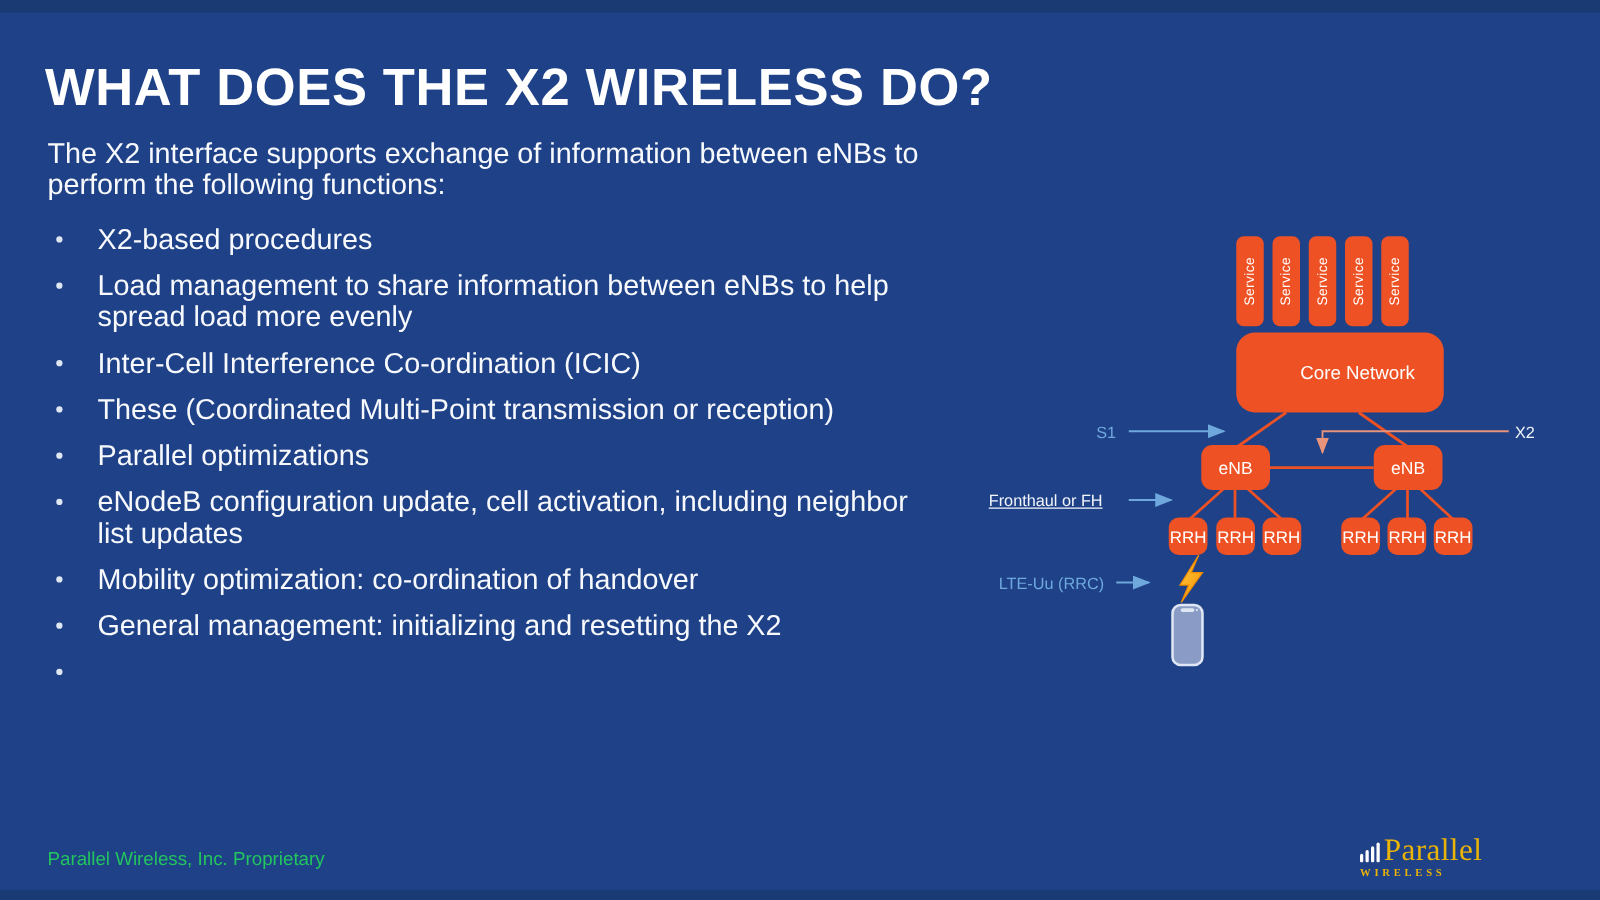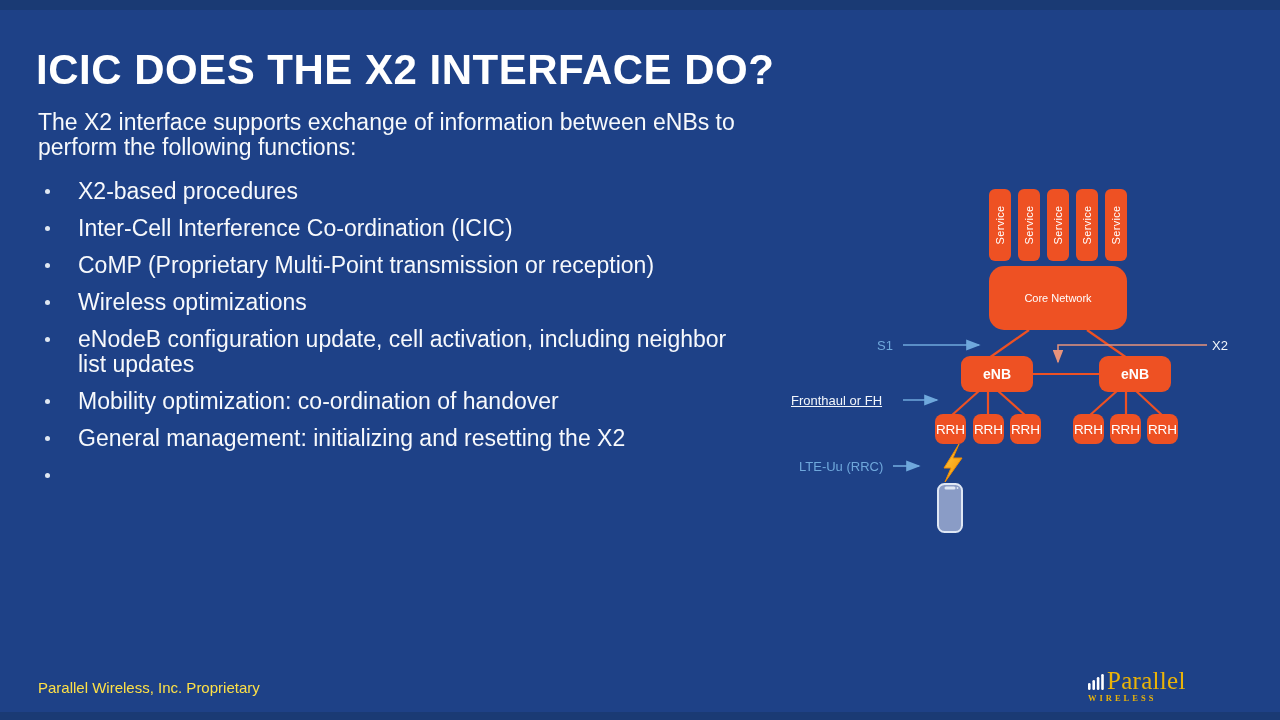--- a/index.html
+++ b/index.html
@@ -32,75 +32,79 @@
   
   .obox {
     position:absolute; background:#ee5123; color:#ffffff;
     display:flex; align-items:center; justify-content:center;
     text-align:center;
   }
   .service { width:22px; height:72px; top:189px; border-radius:6px; }
   .service span { transform:rotate(-90deg); white-space:nowrap; font-size:11px; letter-spacing:0.3px; }
   .sv0 { left:989px; } .sv1 { left:1018px; } .sv2 { left:1047px; } .sv3 { left:1076px; } .sv4 { left:1105px; }
 
-  .core { left:989px; top:266px; width:138px; height:64px; border-radius:15px; font-size:11px; }
-  .enb  { top:356px; width:72px; height:36px; border-radius:9px; font-size:14px;font-weight:bold; }
+  .core { left:989px; top:266px; width:138px; height:64px; border-radius:15px; font-size:15px;padding-left:28px; }
+  .enb  { top:356px; width:55px; height:36px; border-radius:9px; font-size:14px; }
   .enb-left  { left:961px; }
   .enb-right { left:1099px; }
   .rrh  { top:414px; width:31px; height:30px; border-radius:8px; font-size:13.5px; }
   .rrh0 { left:935px; } .rrh1 { left:973px; } .rrh2 { left:1010px; }
   .rrh3 { left:1073px; } .rrh4 { left:1110px; } .rrh5 { left:1147px; }
 
   .dlabel { position:absolute; font-size:13px; white-space:nowrap; }
   .lbl-blue  { color:#6fa8dc; }
   .lbl-white { color:#f2f6fb; }
   .lbl-s1  { left:877px;  top:338px; }
   .lbl-x2  { left:1212px; top:338px; }
   .lbl-fh  { left:791px;  top:393px;text-decoration:underline; }
   .lbl-lte { left:799px;  top:459px; }
 
   svg.overlay { position:absolute; left:0; top:0; width:1280px; height:720px; pointer-events:none; }
 
   .footer-text {
     position:absolute; left:38px; top:679px;
-    font-size:15px; color:#fde047;text-align:center;
+    font-size:15px; color:#22c55e;text-align:center;
   }
 
   .logo { position:absolute; left:1088px; top:667px; width:110px; color:#eab308;font-family:Liberation Serif, serif; }
   .logo-row { display:flex; align-items:flex-end; }
   .logo-bars { margin-right:2px; margin-bottom:4px; }
   .logo-word { font-size:25px; line-height:27px; font-weight:normal; letter-spacing:0.3px; }
   .logo-sub  { text-align:left; font-size:8.5px; font-weight:bold; letter-spacing:3px; margin-top:-1px; padding-right:1px; }
 </style>
 </head>
 <body>
 
 <div class="band-top"></div>
 <div class="band-bottom"></div>
 
-<h1 class="slide-title">ICIC DOES THE X2 INTERFACE DO?</h1>
+<h1 class="slide-title">WHAT DOES THE X2 WIRELESS DO?</h1>
 
 <div class="text-col">
   <p class="intro">The X2 interface supports exchange of information between eNBs to perform the following functions:</p>
 
   <div class="bullet">
     <span class="dot"></span>
     <span>X2-based procedures</span>
   </div>
   <div class="bullet">
     <span class="dot"></span>
+    <span>Load management to share information between eNBs to help spread load more evenly</span>
+  </div>
+  <div class="bullet">
+    <span class="dot"></span>
     <span>Inter-Cell Interference Co-ordination (ICIC)</span>
   </div>
   <div class="bullet">
     <span class="dot"></span>
-    <span>CoMP (Proprietary Multi-Point transmission or reception)</span>
-  </div>
-  <div class="bullet">
-    <span class="dot"></span>
-    <span>Wireless optimizations</span>
+    <span>These (Coordinated Multi-Point transmission or reception)</span>
+  </div>
+  <div class="bullet">
+    <span class="dot"></span>
+    <span>Parallel optimizations</span>
   </div>
   <div class="bullet">
     <span class="dot"></span>
     <span>eNodeB configuration update, cell activation, including neighbor list updates</span>
   </div>
   <div class="bullet">
     <span class="dot"></span>
     <span>Mobility optimization: co-ordination of handover</span>
   </div>
   <div class="bullet">

